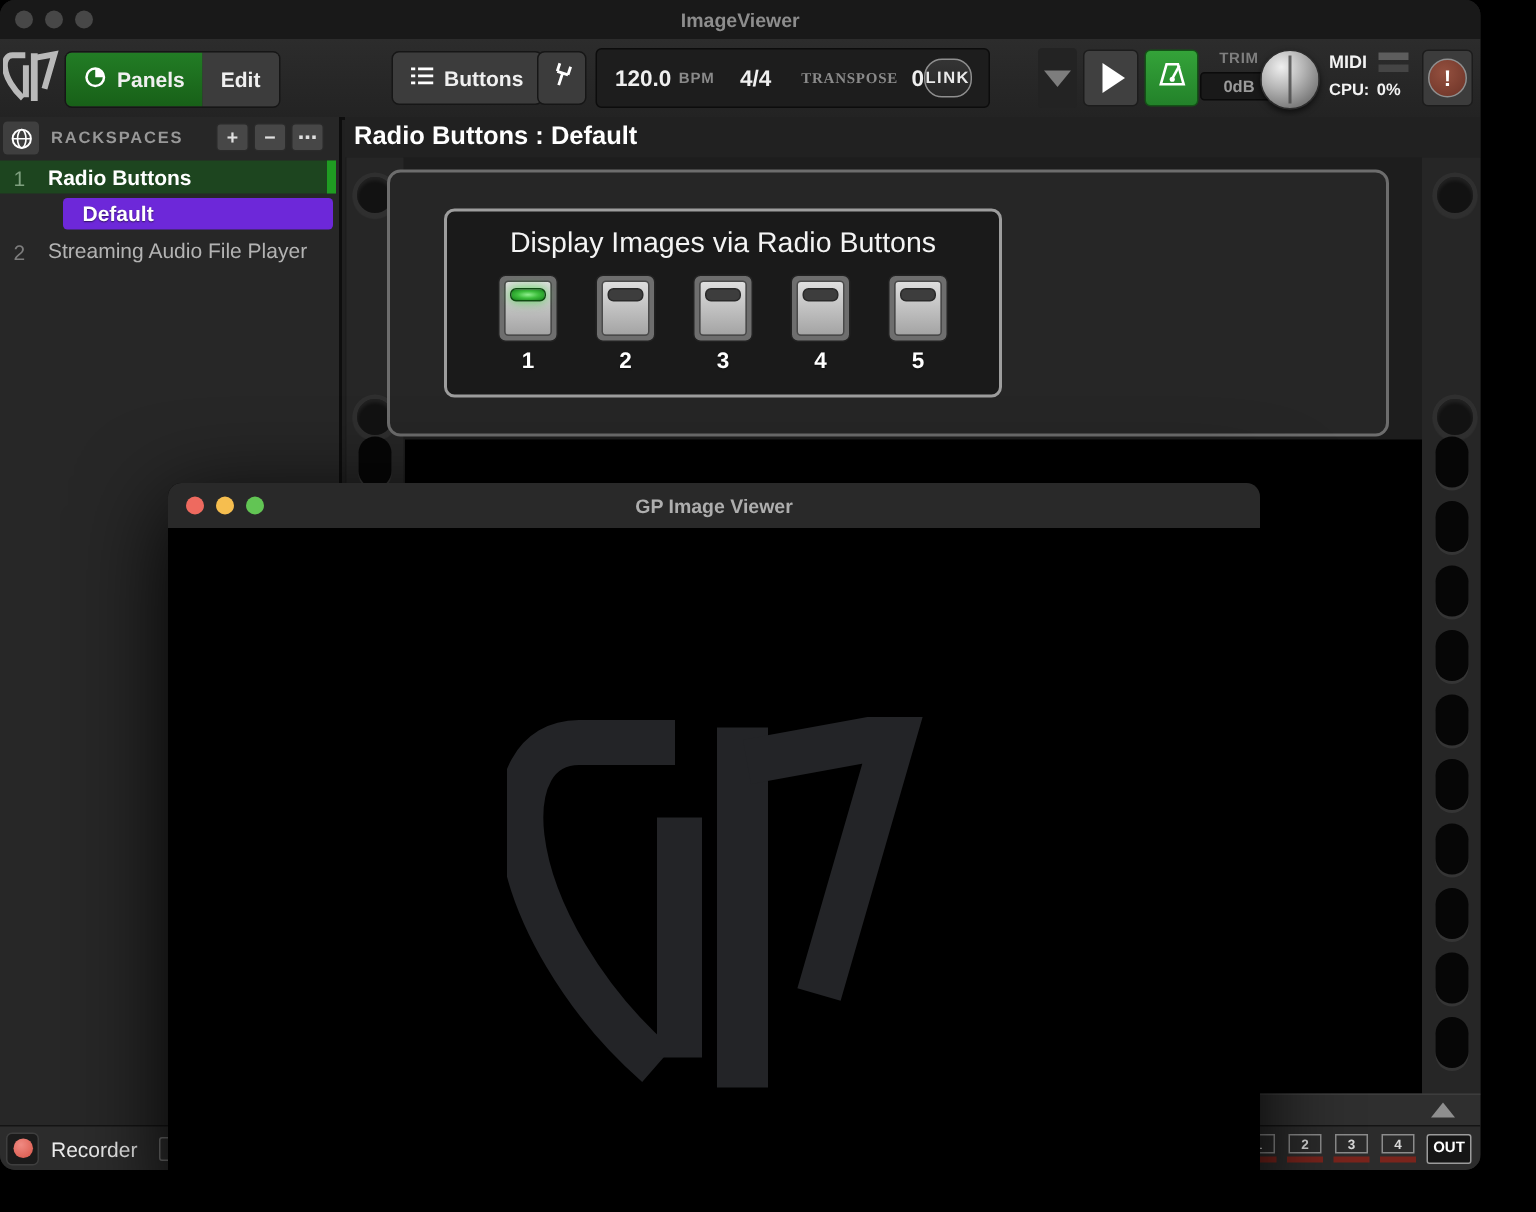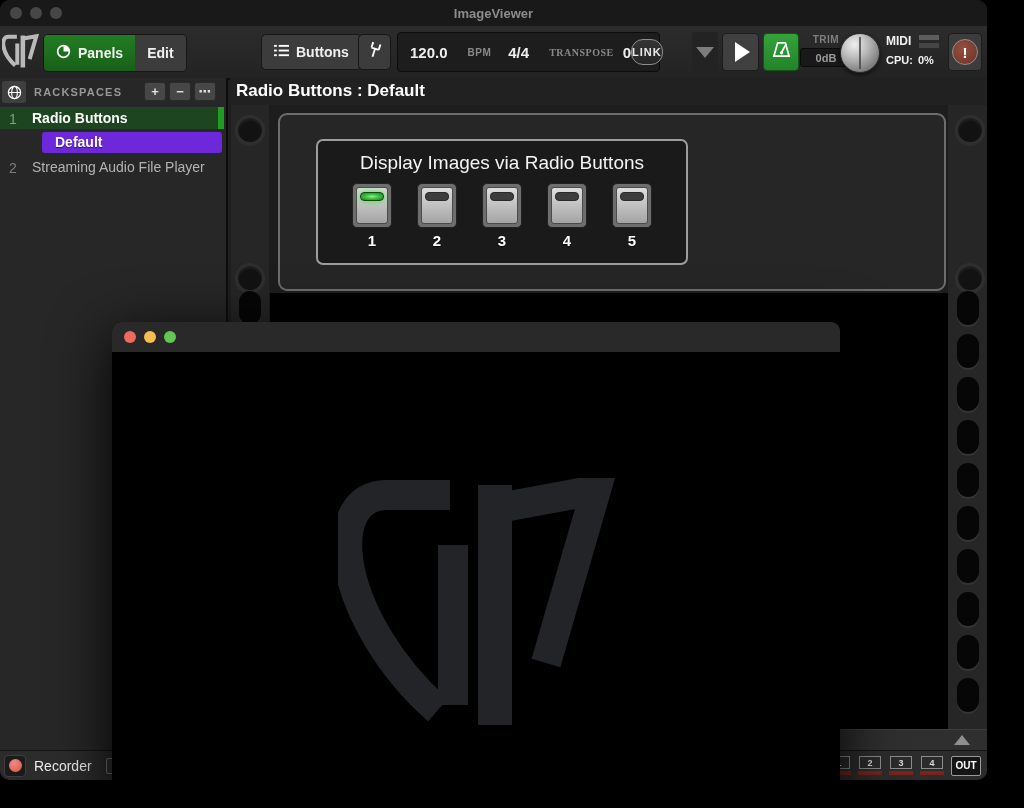--- a/index.html
+++ b/index.html
@@ -89,21 +89,21 @@
   .void{position:absolute;left:40px;right:39px;top:188px;bottom:0;background:#000;}
   .rail{position:absolute;top:0;bottom:0;background:#262626;}
   .rail.left{left:1px;width:38px;}
   .rail.right{right:0;width:39px;}
   .screw{position:absolute;width:24px;height:24px;border-radius:50%;background:#121212;
     border:3px solid #2f2f2f;box-shadow:inset 0 2px 3px rgba(255,255,255,.08),0 1px 1px rgba(255,255,255,.05);}
   .rail .screw{left:4px;}
   .screw.s1{top:10px;} .screw.s2{top:158px;}
   .slots{position:absolute;left:0;right:0;top:186px;display:flex;flex-direction:column;align-items:center;gap:9px;}
   .slot{width:22px;height:34px;border-radius:11px;background:#060606;box-shadow:0 2px 0 rgba(255,255,255,.07);}
-  .rack-panel{position:absolute;left:48px;top:8px;width:668px;height:178px;background:#262626;
+  .rack-panel{position:absolute;left:28px;top:8px;width:668px;height:178px;background:#262626;
     border:2px solid #6d6d6d;border-radius:9px;box-sizing:border-box;}
   .display-panel{position:absolute;left:36px;top:24px;width:372px;height:126px;background:#1a1a1a;
     border:2px solid #9d9d9d;border-radius:7px;box-sizing:border-box;}
   .dp-title{text-align:center;color:#f4f4f4;font-size:19px;margin-top:11px;}
   .dp-buttons{display:flex;justify-content:center;gap:25px;margin-top:9px;}
   .rbtn{display:flex;flex-direction:column;align-items:center;}
   .rbtn-bezel{width:40px;height:45px;background:#6e6e6e;border:1px solid #222;border-radius:5px;
     display:flex;justify-content:center;box-sizing:border-box;}
   .rbtn-face{width:32px;height:37px;margin-top:3px;background:linear-gradient(#dedede,#a4a4a4);
     border:1px solid #4a4a4a;border-radius:3px;display:flex;justify-content:center;box-sizing:border-box;}
@@ -205,21 +205,21 @@
     <div class="tb-single tb-btn" style="left:358px;width:33px;padding:0;">
       <span>
         <svg width="17" height="19" viewBox="0 0 18 20" style="transform:rotate(18deg);">
             <path d="M5 2 L5 8 M13 2 L13 8 M5 8 L13 8 M9 8 L9 17" stroke="#fff" stroke-width="2" fill="none"></path>
           </svg>
       </span>
     </div>
 
     <div class="tempo-panel">
       <span class="big">120.0</span>
-      <span class="small" style="margin-left:20px;">BPM</span>
+      <span class="small" style="margin-left:5px;">BPM</span>
       <span class="big" style="margin-left:17px;">4/4</span>
       <span class="small" style="margin-left:20px;font-family:Liberation Serif, serif;">TRANSPOSE</span>
       <span class="big" style="margin-left:9px;">0</span>
       <span class="link-btn">LINK</span>
     </div>
 
     <div class="dropdown-btn">
       <span class="tri-down"></span>
     </div>
 
@@ -417,20 +417,21 @@
   </div>
 </div>
 
 <div class="viewer-window">
   <div class="viewer-titlebar">
     <div class="lights">
       <span class="light red"></span>
       <span class="light yellow"></span>
       <span class="light green"></span>
     </div>
+    <div class="viewer-title">GP Image Viewer</div>
   </div>
   <div class="viewer-content">
     <div class="gp-watermark">
       <svg width="286" height="262" viewBox="0 0 286 262">
         <g fill="none" stroke="#232427" stroke-width="30">
           <path d="M 112 17 L 48 17 C 18 17 6 45 10 80 C 16 130 52 190 100 232"></path>
           <path d="M 115 67 L 115 227"></path>
           <path d="M 157 7 L 157 247" stroke-width="34"></path>
           <path d="M 160 30 L 258 12 L 208 185"></path>
         </g>

